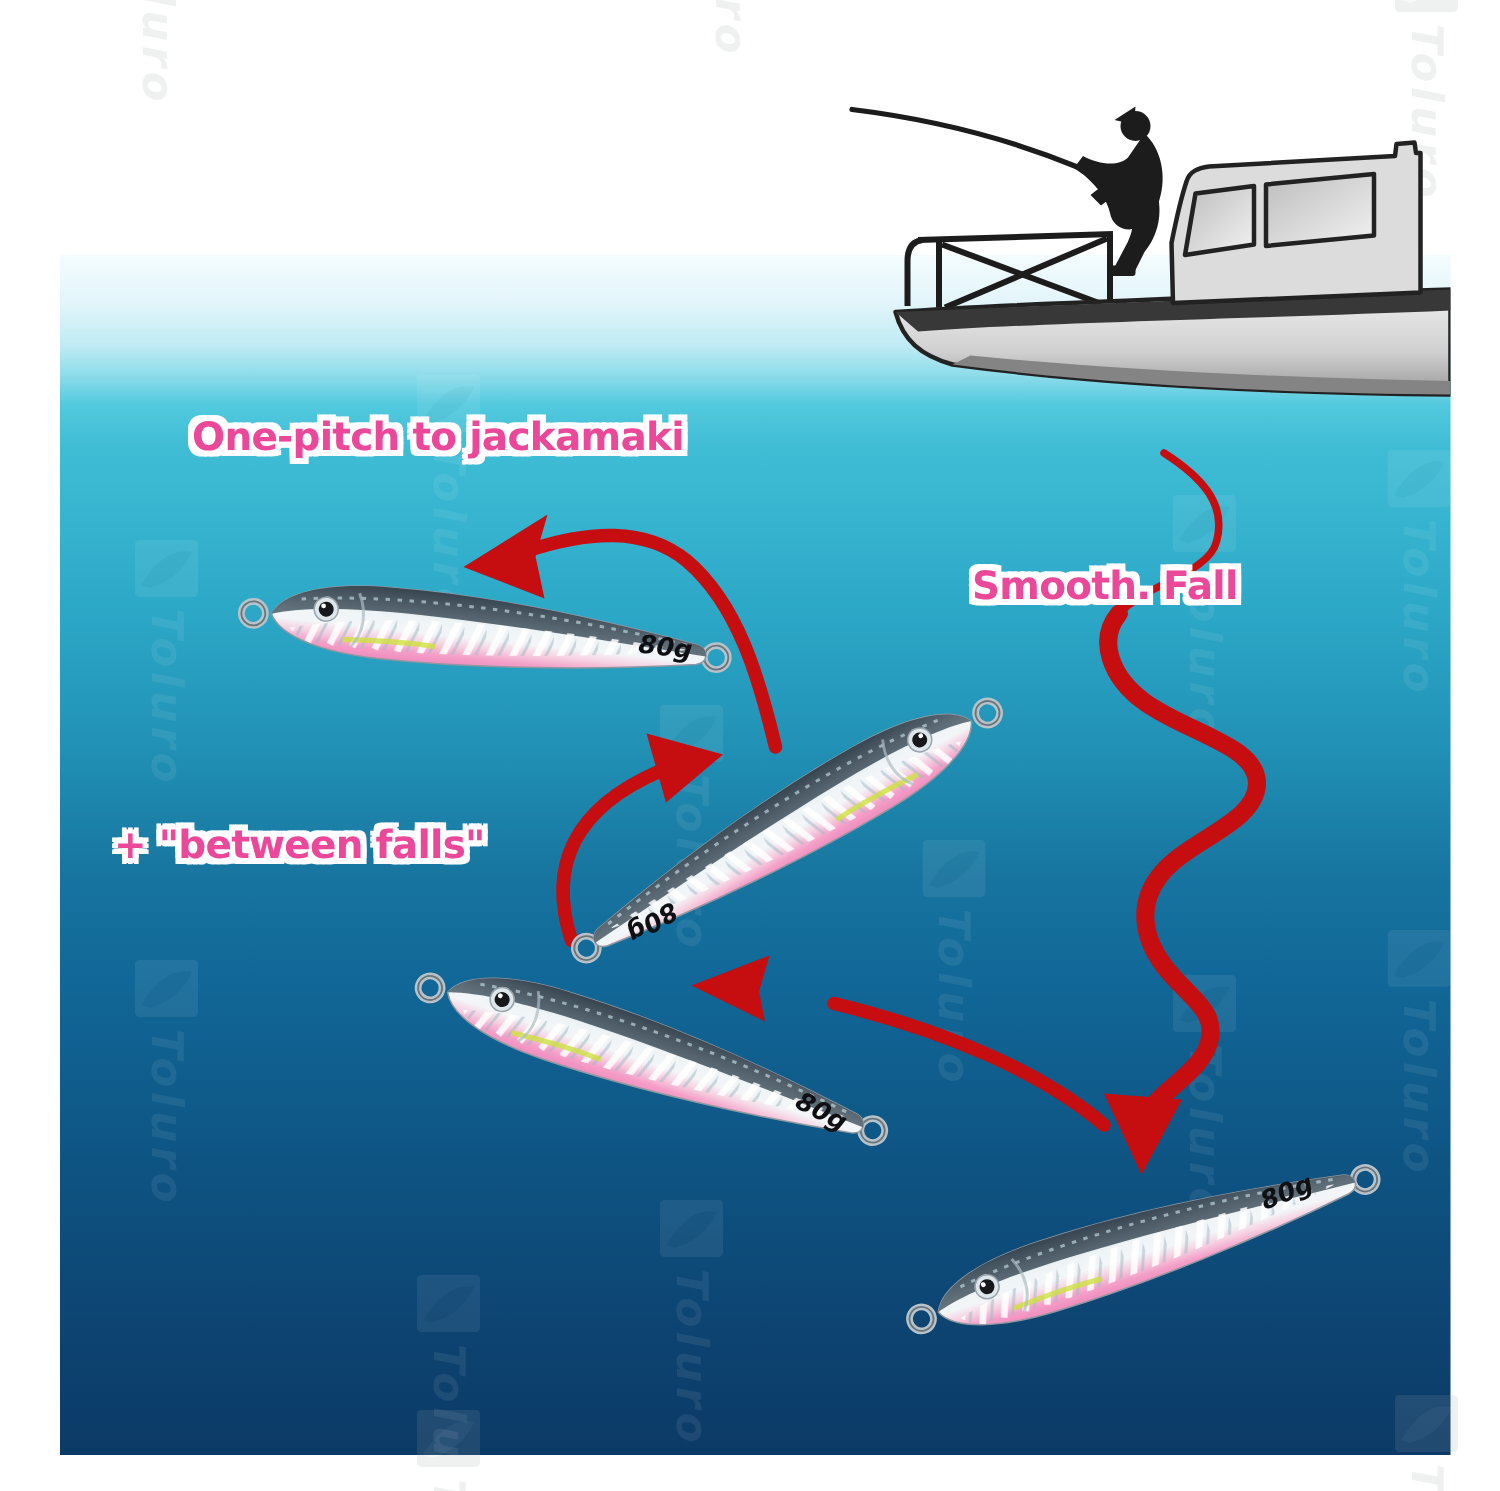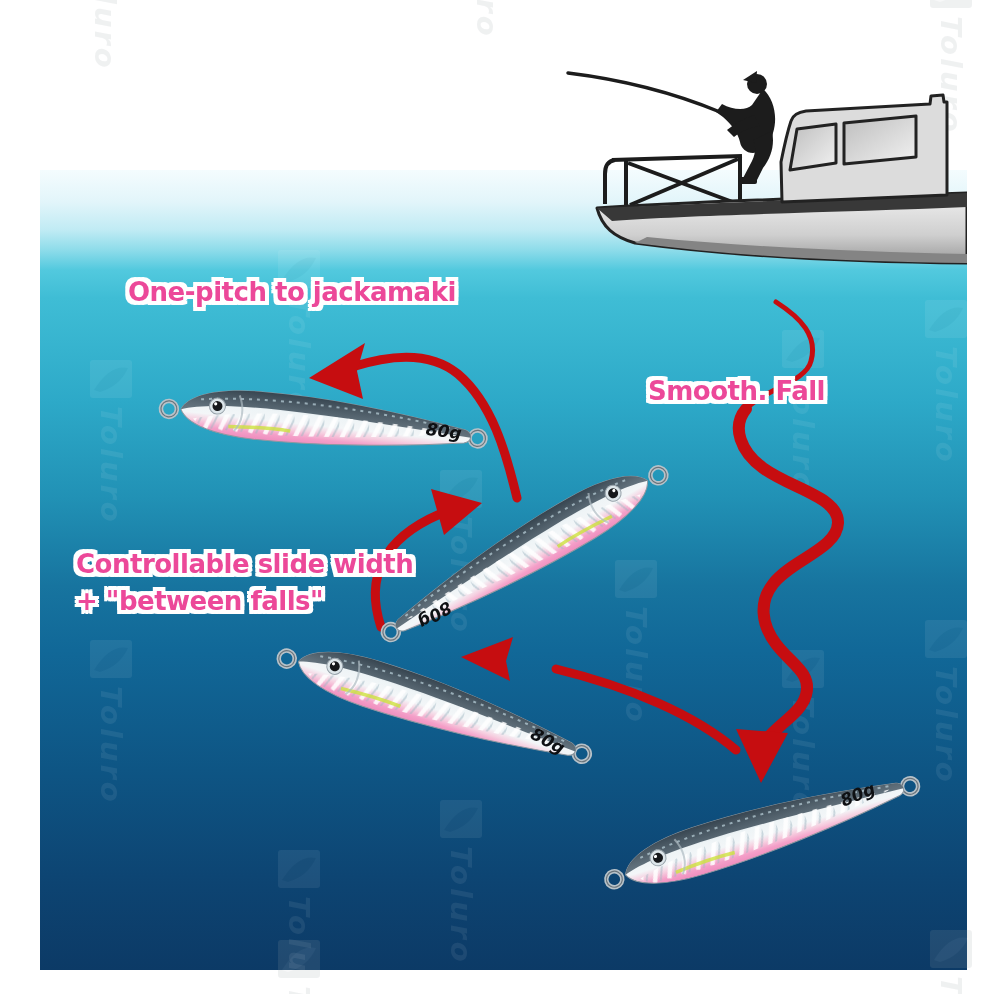--- a/index.html
+++ b/index.html
@@ -259,17 +259,16 @@
     <text transform="translate(860,800) rotate(-22)" font-size="17" font-weight="bold" font-style="italic" fill="#0e1013" text-anchor="middle">80g</text>
   </svg>
 
   <div class="caption" style="left:128px;top:274px">
     <div>One-pitch to jackamaki</div>
   </div>
   <div class="caption" style="left:648px;top:373px">
     <div>Smooth. Fall</div>
   </div>
   <div class="caption" style="left:76px;top:546px">
-    <div>Controllable slide width</div>
     <div>+ "between falls"</div>
   </div>
 
 </div>
 
 </body></html>

